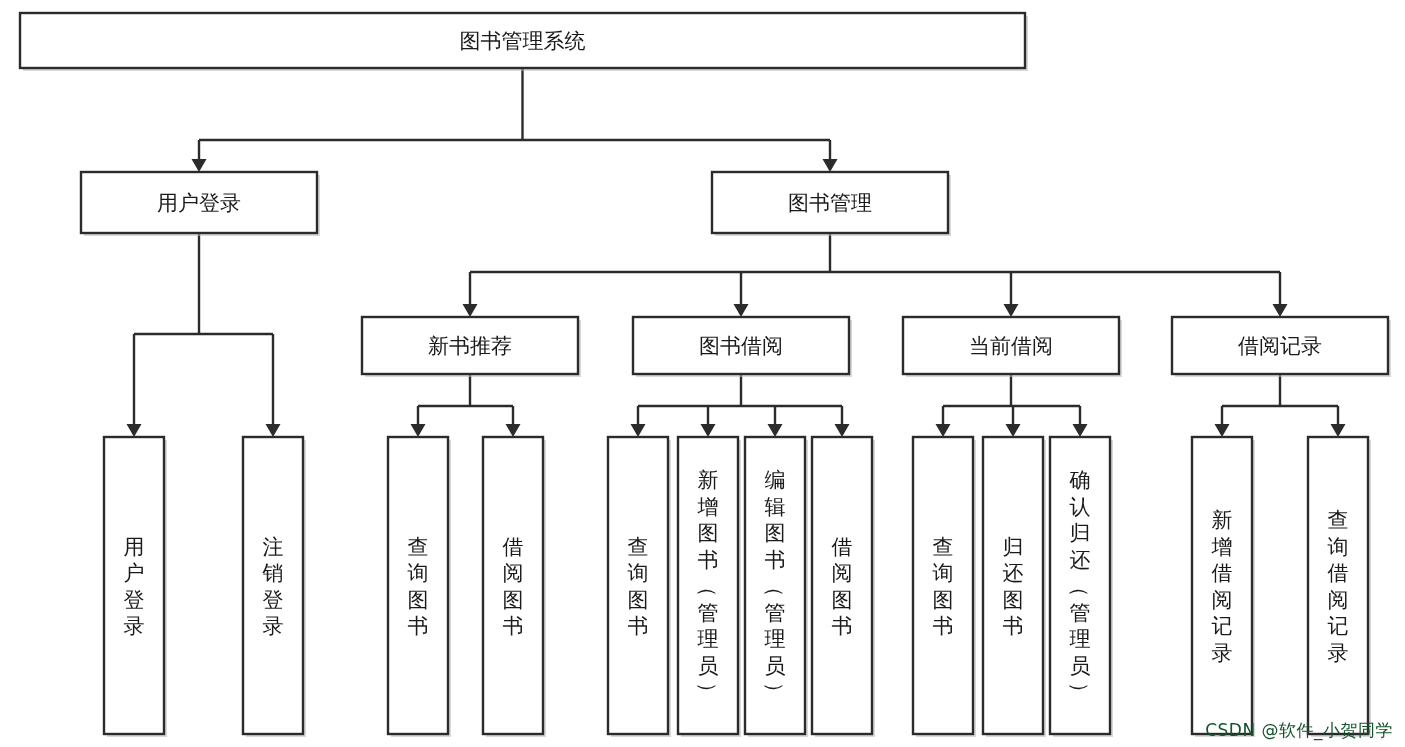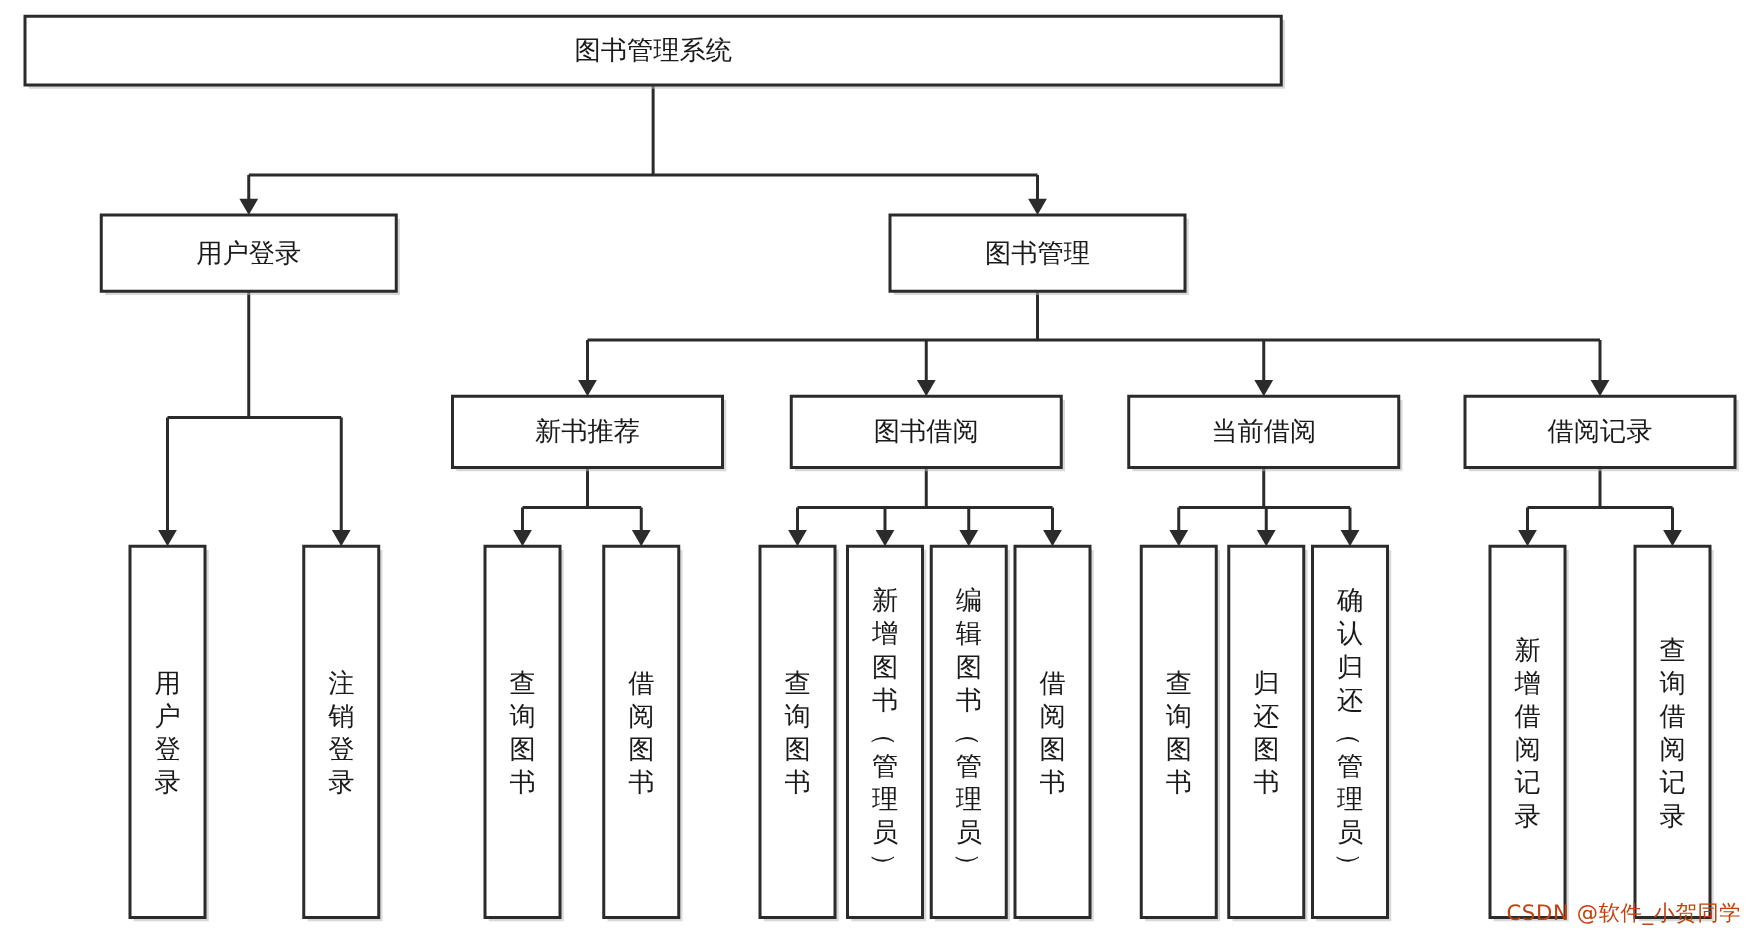--- a/index.html
+++ b/index.html
@@ -59,21 +59,21 @@
     fill: #1a1a1a;
     font-size: 21px;
     text-anchor: middle;
   }
   .watermark {
     position: absolute;
     right: 12px;
     bottom: 5px;
     font-family: "DejaVu Sans", "Liberation Sans", sans-serif;
     font-size: 17px;
-    color: #c2410c;
+    color: #14532d;
     letter-spacing: .5px;
     white-space: nowrap;
     user-select: none;
   }
 </style>
 </head>
 <body>
 
 <div id="diagram-root">
   <svg class="flow" viewBox="0 0 1405 747">

